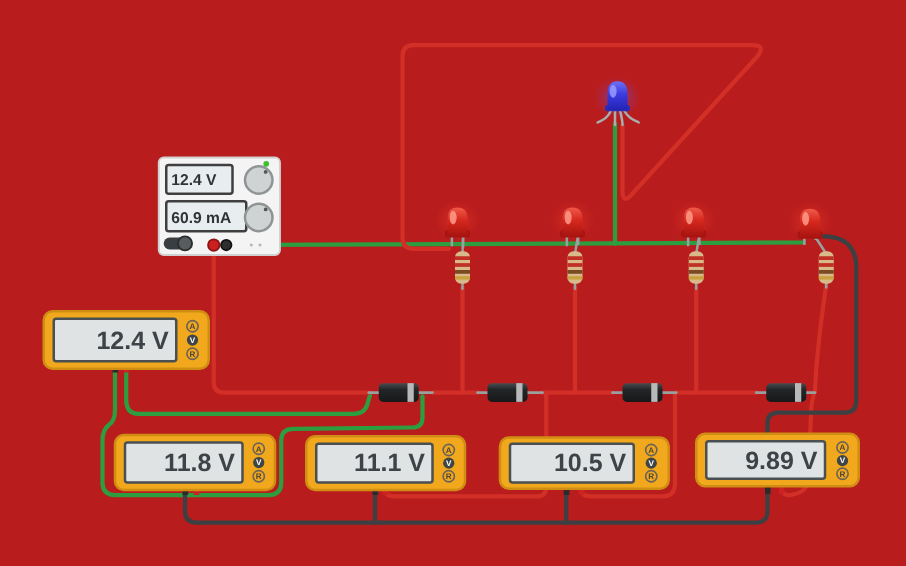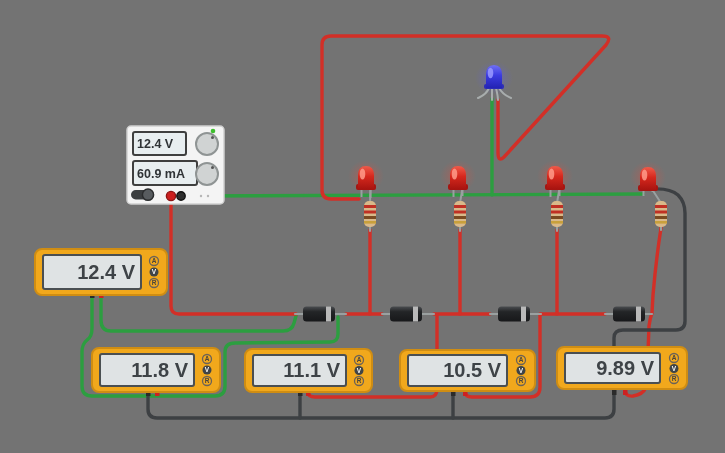--- a/index.html
+++ b/index.html
@@ -1,16 +1,16 @@
 <!DOCTYPE html>
 <html><head>
 <meta charset="utf-8">
 <style>
   html,body{margin:0;padding:0;background:#000;}
-  .stage{position:relative;width:725px;height:453px;background:#737373;overflow:hidden;
+  .stage{position:relative;width:725px;height:453px;background:#b91c1c;overflow:hidden;
          font-family:"Liberation Sans",sans-serif;}
   svg{display:block;}
   text{font-family:"Liberation Sans",sans-serif;}
   .reading{font-weight:bold;font-size:20px;}
   .psu-reading{font-weight:bold;font-size:12.5px;}
   .btn-letter{font-weight:bold;font-size:6.5px;}
 </style>
 </head>
 <body>
 

